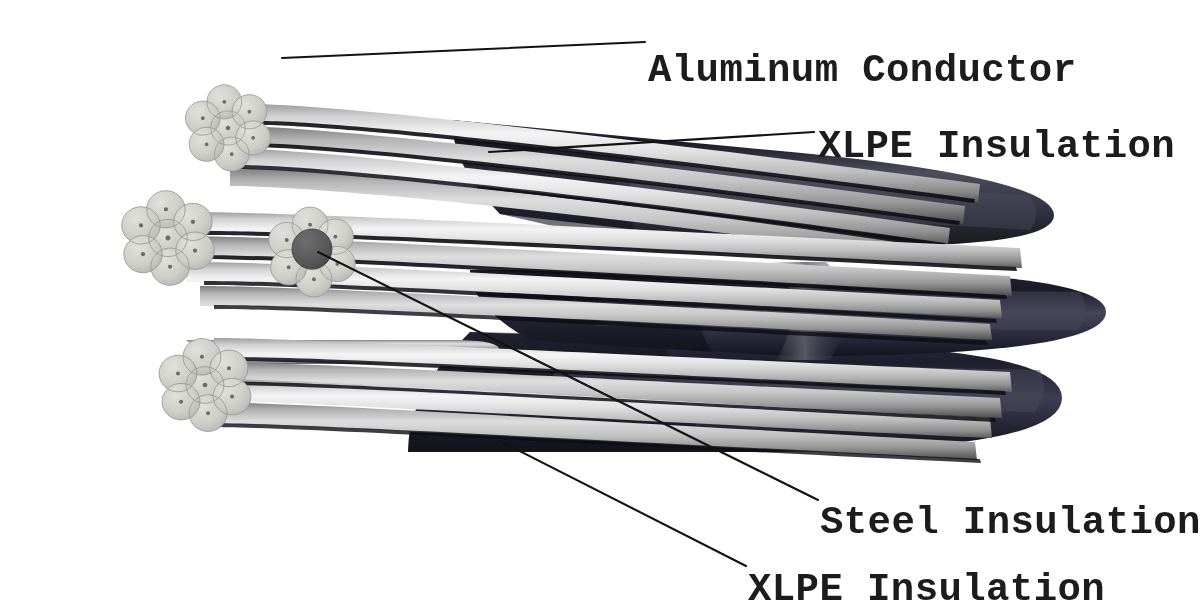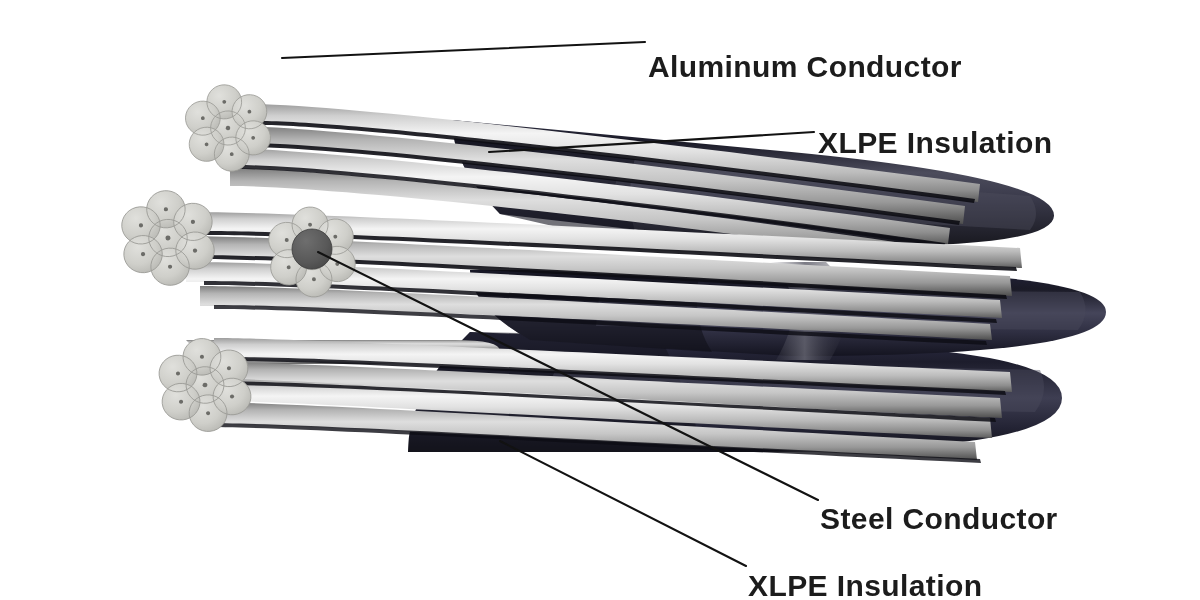--- a/index.html
+++ b/index.html
@@ -20,23 +20,23 @@
     position: absolute;
     left: 0;
     top: 0;
     width: 1200px;
     height: 600px;
     display: block;
   }
   .callout-label {
     position: absolute;
     color: #1c1c1c;
-    font-family: Liberation Sans, sans-serif;
+    font-family: Liberation Mono, monospace;
     font-weight: bold;
-    font-size: 30px;
+    font-size: 39px;
     letter-spacing: 0.4px;
     white-space: nowrap;
     line-height: 1;
   }
   #label-aluminum-conductor { left: 648px; top: 52px; }
   #label-xlpe-insulation-top { left: 818px; top: 128px; }
   #label-steel-reinforced { left: 820px; top: 504px; }
   #label-xlpe-insulation-bottom { left: 748px; top: 571px; }
 </style>
 </head>
@@ -229,17 +229,17 @@
       <line x1="489" y1="152" x2="814" y2="132"></line>
       <line x1="318" y1="252" x2="818" y2="500"></line>
       <line x1="500" y1="441" x2="746" y2="566"></line>
     </g>
   </svg>
 
   <div class="callout-label" id="label-aluminum-conductor">Aluminum Conductor</div>
 
   <div class="callout-label" id="label-xlpe-insulation-top">XLPE Insulation</div>
 
-  <div class="callout-label" id="label-steel-reinforced">Steel Conductor</div>
+  <div class="callout-label" id="label-steel-reinforced">Steel Insulation</div>
 
   <div class="callout-label" id="label-xlpe-insulation-bottom">XLPE Insulation</div>
 
 </div>
 
 </body></html>

